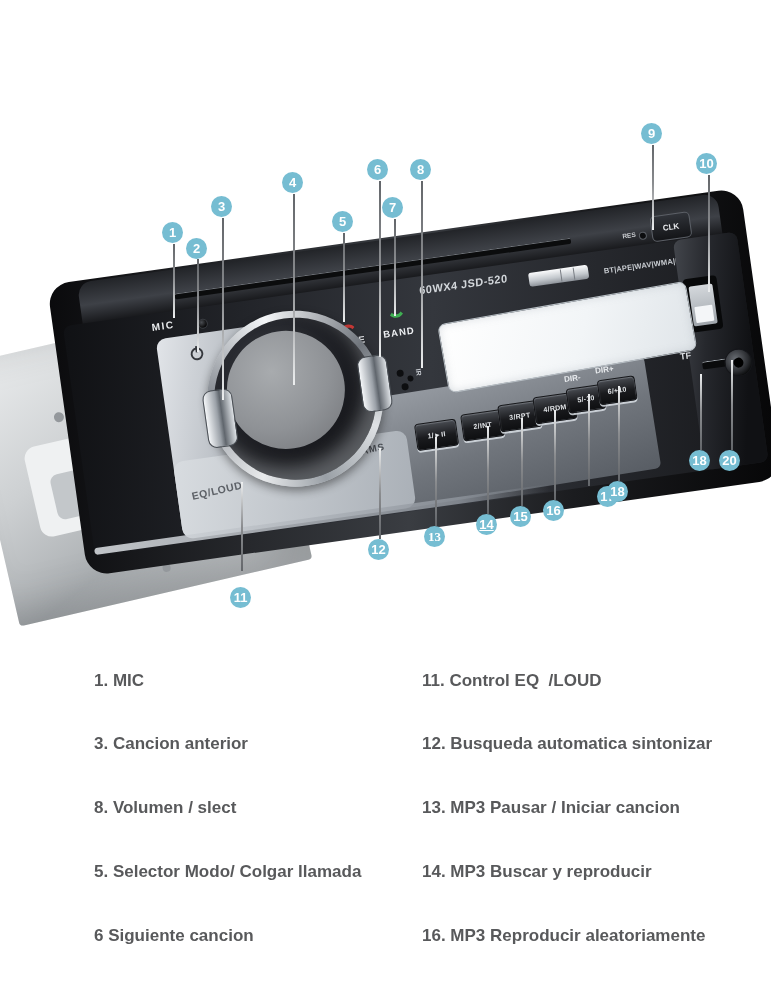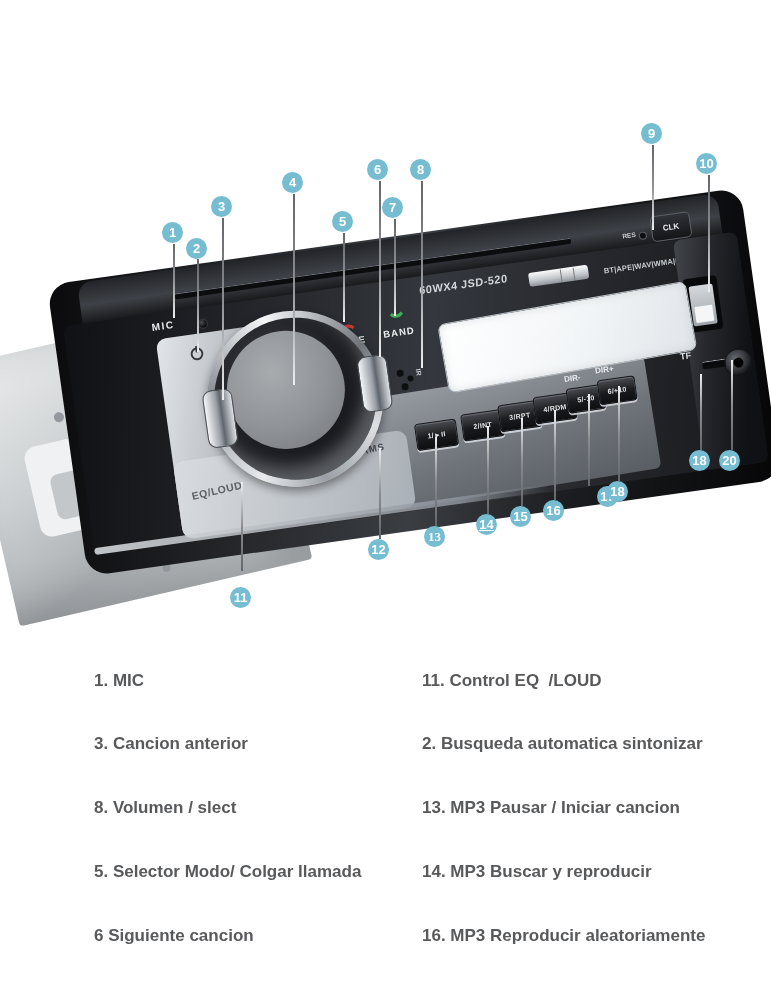--- a/index.html
+++ b/index.html
@@ -288,21 +288,21 @@
   <div>8. Volumen / slect</div>
   <div>5. Selector Modo/ Colgar llamada</div>
   <div>6 Siguiente cancion</div>
   
   
   
   
 </div>
 <div class="legend-col legend-right">
   <div>11. Control EQ  /LOUD</div>
-  <div>2. Busqueda automatica sintonizar</div>
+  <div>12. Busqueda automatica sintonizar</div>
   <div>13. MP3 Pausar / Iniciar cancion</div>
   <div>14. MP3 Buscar y reproducir</div>
   <div>16. MP3 Reproducir aleatoriamente</div>
   
   
   
   
 </div>
 
 </body></html>

